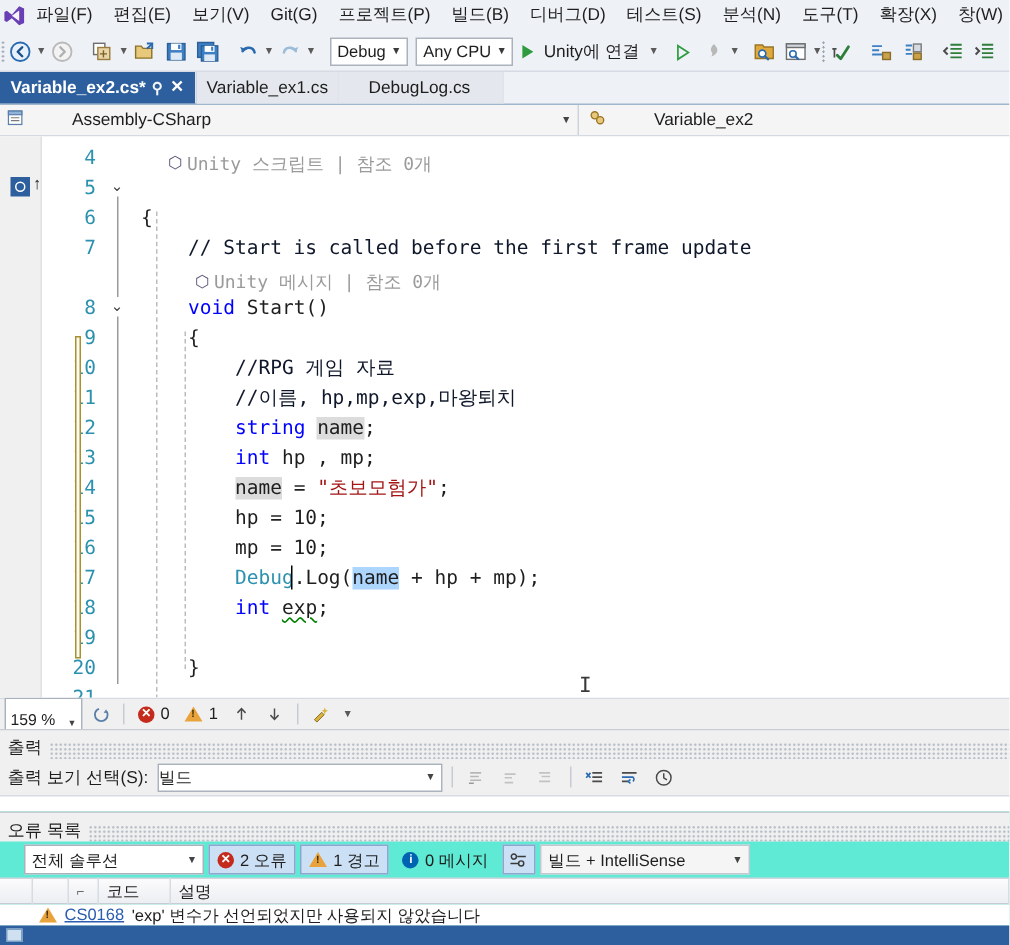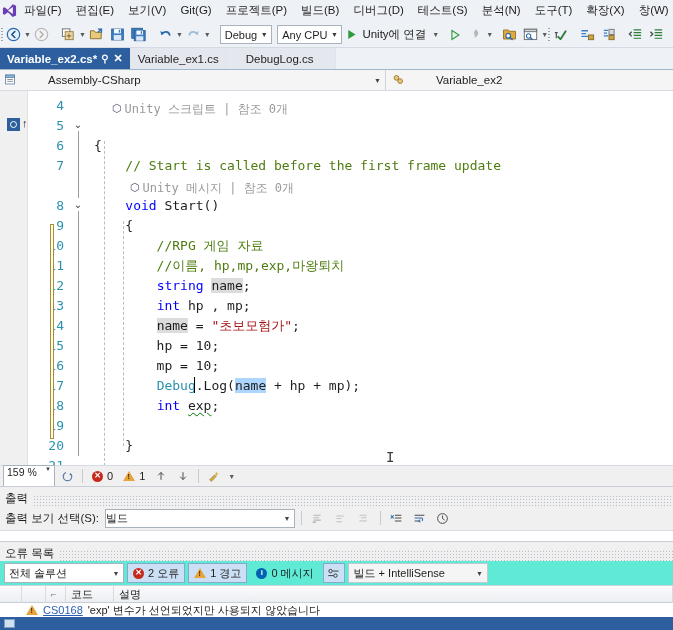--- a/index.html
+++ b/index.html
@@ -120,21 +120,21 @@
     color: #1e1e1e;
   }
   .ln {
     position: absolute; right: 4px;
     font-family: "DejaVu Sans Mono", "Liberation Mono", monospace;
     font-size: 13px; line-height: 20px;
     color: #2b91af; text-align: right;
   }
   .kw { color: #0000ff; }
   .cls { color: #2b91af; }
-  .cmt { color: #4d7c0f; }
+  .cmt { color: #0f172a; }
   .str { color: #a31515; }
   .mth { color: #1e1e1e; }
   .plain { color: #1e1e1e; }
   .hl-ref { background: #dcdcdc; }
   .hl-sel { background: #add6ff; }
   .squiggle {
     text-decoration: underline;
     text-decoration-style: wavy;
     text-decoration-color: #008000;
     text-decoration-thickness: 1px;
@@ -166,21 +166,21 @@
   .mouse-ibeam { position:absolute; color:#3a3a3a; font-size:14px; font-family:"DejaVu Sans Mono", monospace; }
 
   
   .editor-status {
     height: 21px; min-height:21px;
     background: #f0f0f0; border-top: 1px solid #d6dbe3;
     display: flex; align-items: center; padding-left: 3px; gap: 2px;
   }
   .zoom-combo {
     width: 52px; height: 22px; background: #fff; border: 1px solid #aab2bd;
-    display: flex; align-items: flex-start; font-size: 10.5px; padding-left: 3px;
+    display: flex; align-items: flex-end; font-size: 10.5px; padding-left: 3px;
   }
   .zoom-combo .zc-txt { flex:1; }
   .zoom-combo .zc-caret { width:12px; text-align:center; font-size:6px; color:#444; }
   .status-icon { display:flex; align-items:center; justify-content:center; width:20px; height:18px; }
   .err-chip { display: flex; align-items:center; gap: 4px; padding: 0 4px; height: 18px; font-size: 11px; }
   .circle-icon { width: 11px; height: 11px; border-radius: 50%; display:flex; align-items:center; justify-content:center;
                  color:#fff; font-size: 8px; font-weight:bold; line-height:1; }
   .ic-err { background: #c42b1c; }
   .ic-info { background: #0063b1; }
   .ic-warn { width: 0; height: 0; border-left: 6px solid transparent; border-right: 6px solid transparent;
@@ -203,21 +203,21 @@
   .out-combo { width: 190px; height: 19px; background:#fff; border:1px solid #aab2bd; display:flex; align-items:center;
                font-size: 11px; padding-left: 0; margin-left: 3px; }
   .out-combo .oc-txt { flex:1; }
   .out-combo .oc-caret { width: 14px; text-align:center; font-size:7px; color:#444; }
   .out-body { background: #ffffff; border-top: 1px solid #d6dbe3; }
 
   
   .errlist-panel { background: #5eead4; border-top: 1px solid #c8ccd4; }
   .errlist-toolbar { height: 24px; display:flex; align-items:center; gap:3px; padding-left:4px; }
   .scope-combo { width: 120px; height: 20px; background:#fff; border:1px solid #aab2bd;
-                 display:flex; align-items:center; font-size:11px; padding-left:4px; }
+                 display:flex; align-items:center; font-size:11px; padding-left:4px;margin-left:12px; }
   .scope-combo .sc-txt { flex:1; }
   .scope-combo .sc-caret { width:14px; text-align:center; font-size:7px; color:#444; }
   .toggle-chip {
     height: 20px; display:flex; align-items:center; gap:4px; padding: 0 5px;
     font-size: 11px; border: 1px solid #8ba7cd; background: #cce0f5;
   }
   .filter-btn { width: 22px; height: 20px; border: 1px solid #8ba7cd; background:#cce0f5;
                 display:flex; align-items:center; justify-content:center; }
   .build-combo { width: 140px; height: 20px; background:#f5f5f5; border:1px solid #c2c8d0;
                  display:flex; align-items:center; font-size:11px; padding-left:5px; }

